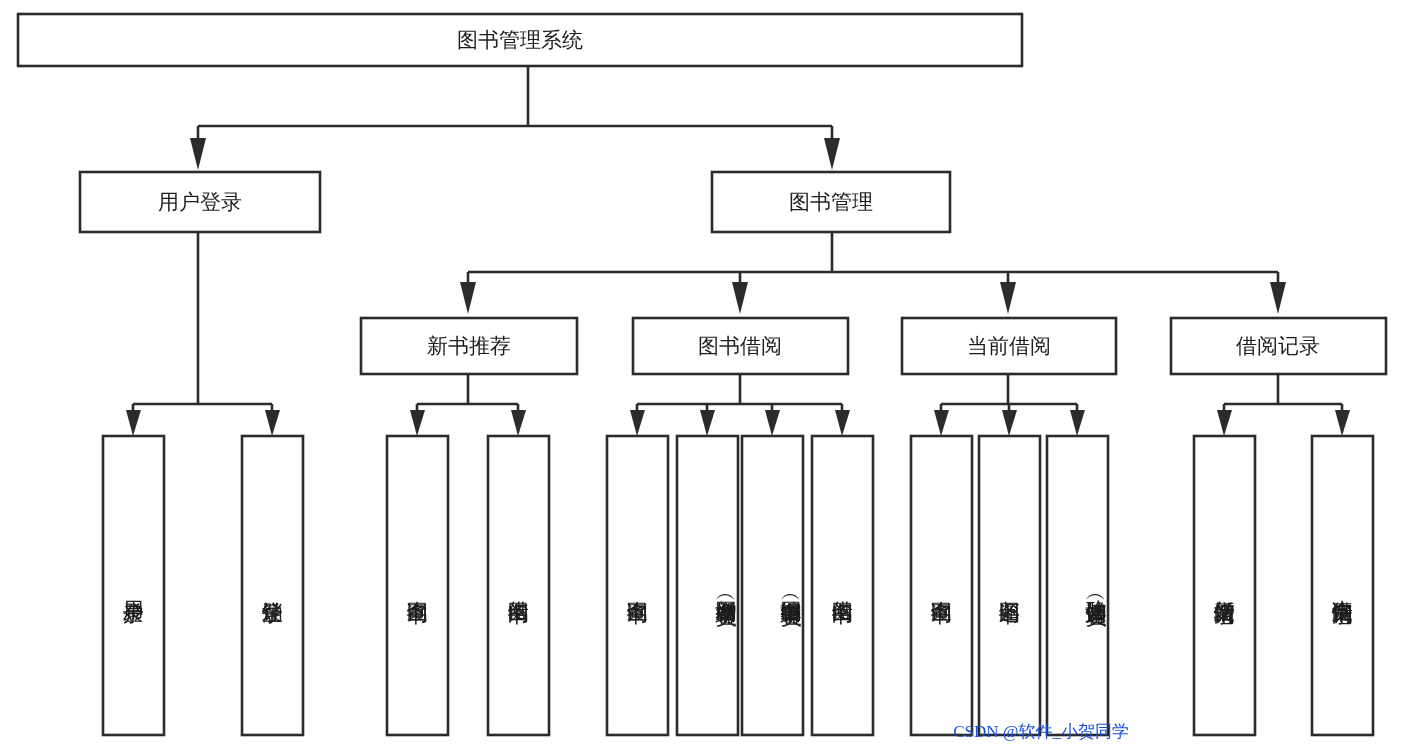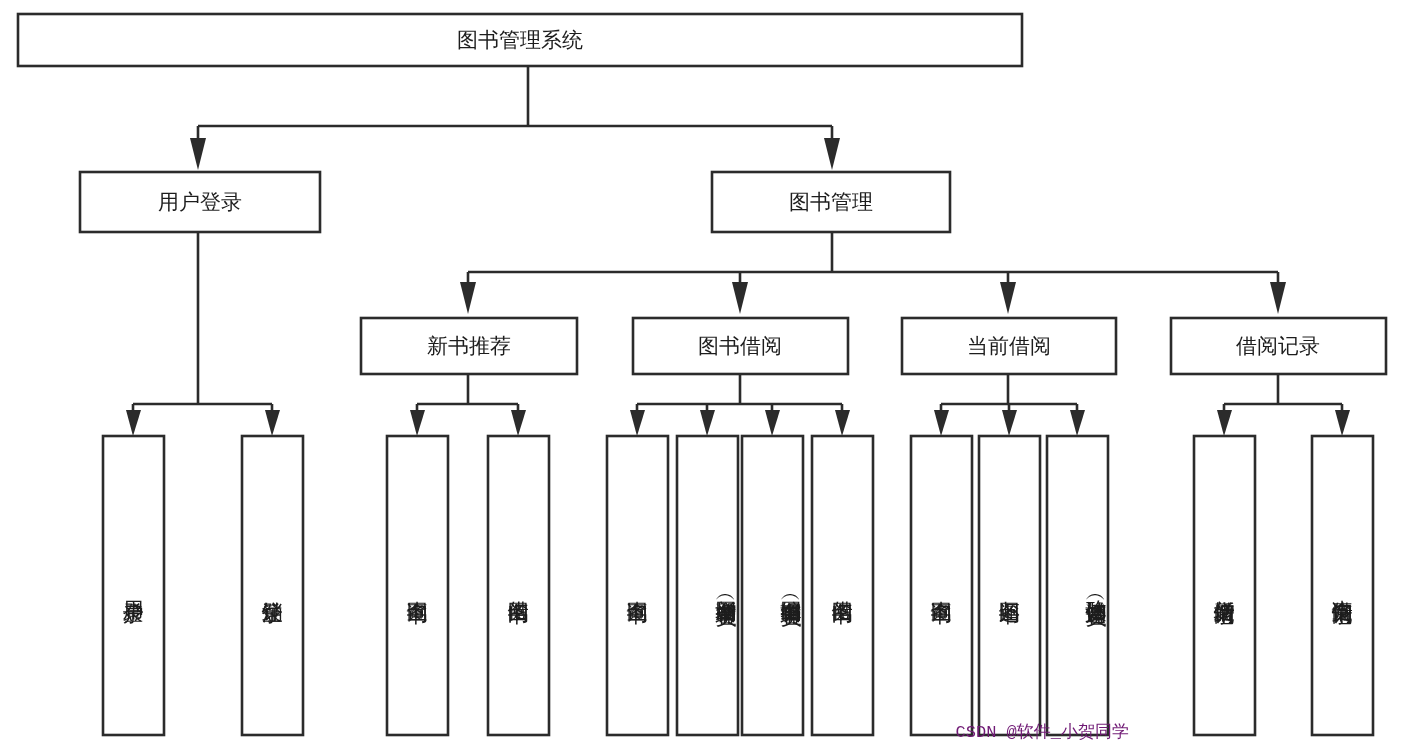--- a/index.html
+++ b/index.html
@@ -63,23 +63,23 @@
     white-space: nowrap;
     pointer-events: none;
   }
   .node-label-v.mid {
     align-items: center;
   }
   .watermark {
     position: absolute;
     right: 8px;
     bottom: 4px;
-    font-family: Liberation Mono, monospace;
+    font-family: Liberation Serif, serif;
     font-size: 17px;
-    color: #701a75;
+    color: #1d4ed8;
     white-space: nowrap;
   }
 </style>
 </head>
 <body>
 
 <div id="diagram-root">
 
   <svg class="diagram-canvas" viewBox="0 0 1405 747">
 

